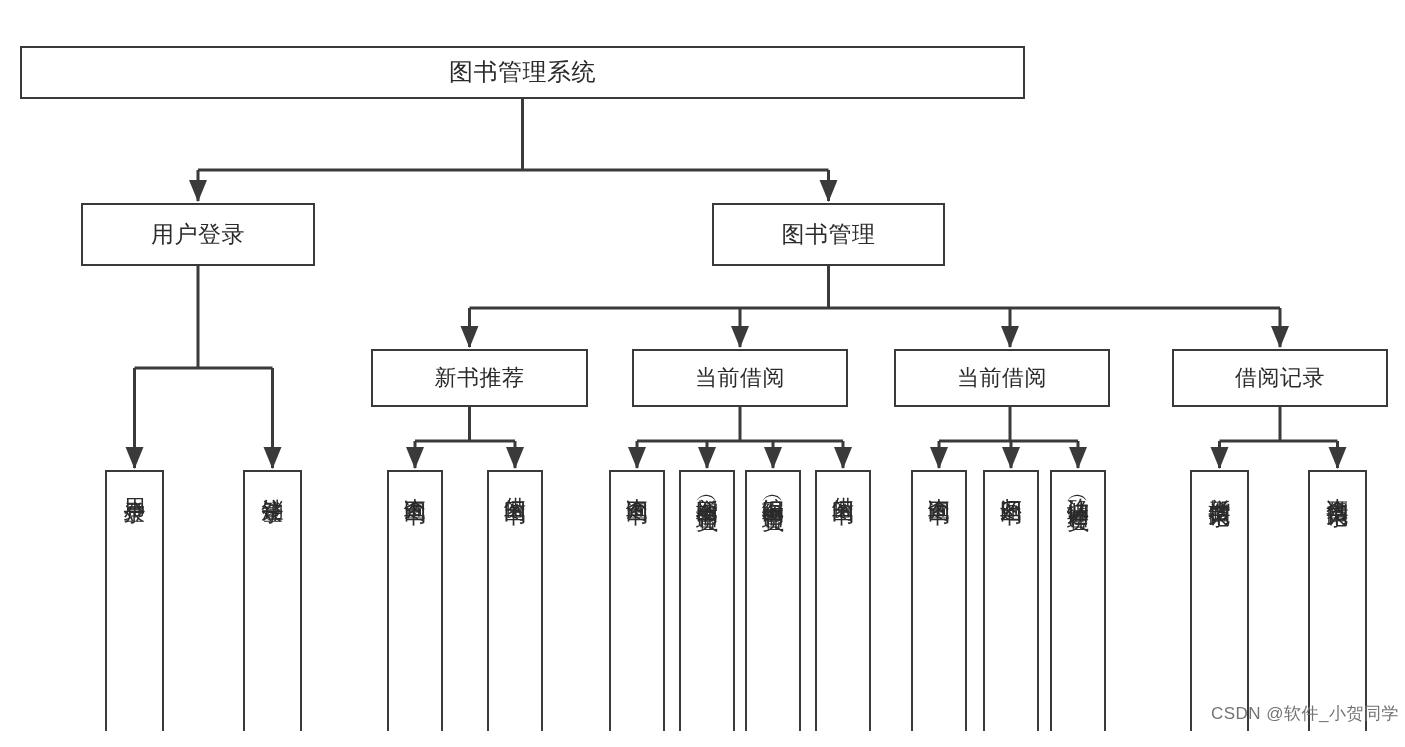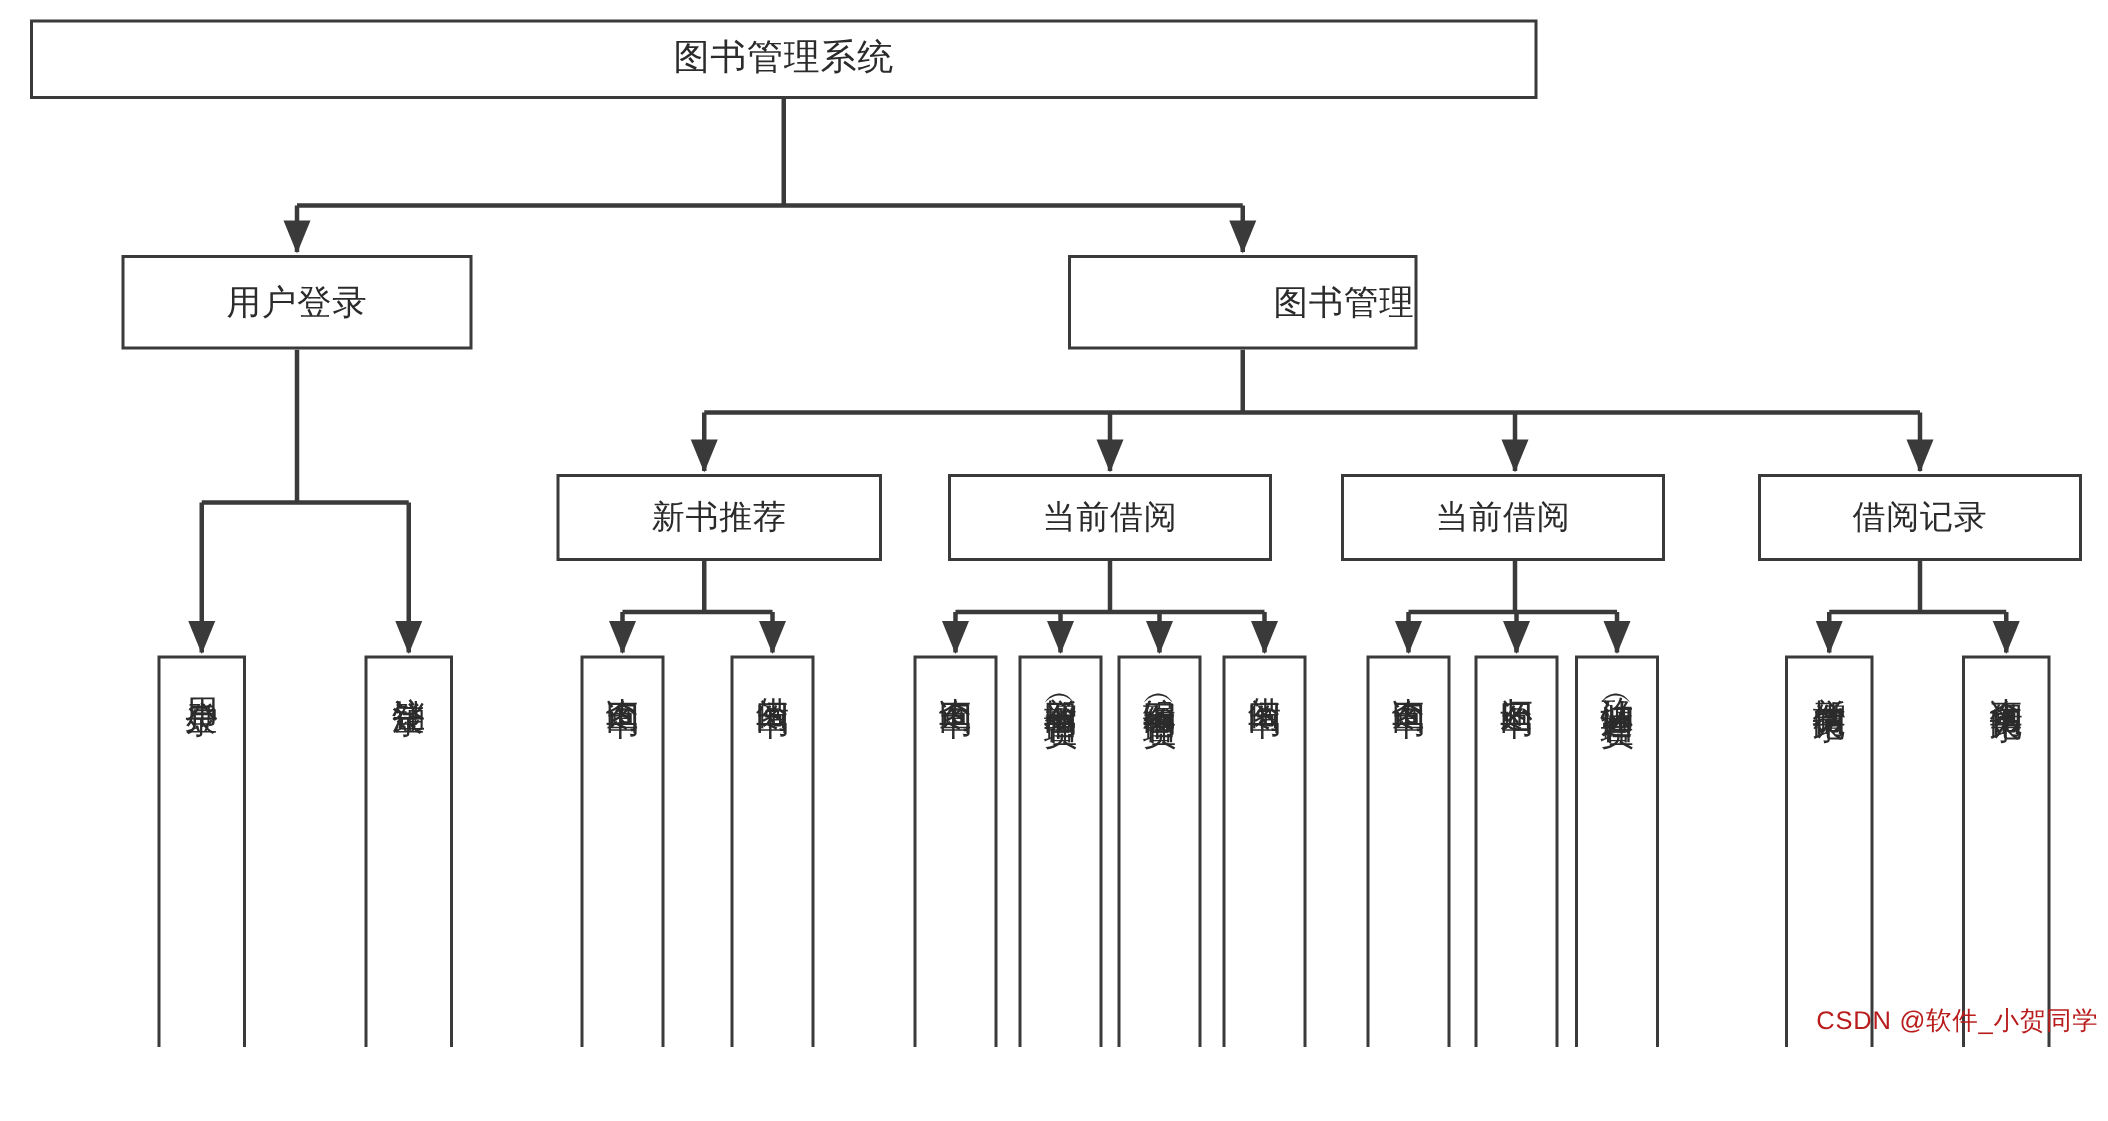--- a/index.html
+++ b/index.html
@@ -11,20 +11,21 @@
   body {
     font-family: "Liberation Sans", "DejaVu Sans", sans-serif;
     color: #1a1a1a;
   }
   #canvas {
     position: relative;
     width: 1405px;
     height: 698px;
     background: #ffffff;
     overflow: hidden;
+    margin-top: 33px;
   }
   #edges {
     position: absolute;
     left: 0;
     top: 0;
     width: 1405px;
     height: 747px;
     pointer-events: none;
   }
   .node {
@@ -58,21 +59,21 @@
     font-size: 22px;
     letter-spacing: 2px;
     line-height: 1;
     max-height: 280px;
   }
   .watermark {
     position: absolute;
     right: 6px;
     bottom: 6px;
     font-size: 17px;
-    color: #b91c1c;
+    color: #737373;
     letter-spacing: 0.5px;
     z-index: 5;
     white-space: nowrap;
     text-align: center;
   }
 </style>
 </head>
 <body>
 
 <div id="canvas">
@@ -130,21 +131,21 @@
       <line x1="1337.5" y1="408" x2="1337.5" y2="435" stroke="#3a3a3a" stroke-width="3"></line>
       <path d="M1328.5,414 L1346.5,414 L1337.5,436 Z" fill="#3a3a3a"></path>
     </svg>
   <div id="nodes">
       <div class="node lvl-root" style="left: 20px; top: 13px; width: 1005px; height: 53px;">
         <span class="node-label">图书管理系统</span>
       </div>
       <div class="node lvl-1" style="left: 81px; top: 170px; width: 234px; height: 63px;">
         <span class="node-label">用户登录</span>
       </div>
-      <div class="node lvl-1" style="left: 712px; top: 170px; width: 233px; height: 63px; justify-content: flex-end;">
+      <div class="node lvl-1" style="left: 712px; top: 170px; width: 233px; height: 63px;">
         <span class="node-label">图书管理</span>
       </div>
       <div class="node lvl-2" style="left: 371px; top: 316px; width: 217px; height: 58px;">
         <span class="node-label">新书推荐</span>
       </div>
       <div class="node lvl-2" style="left: 632px; top: 316px; width: 216px; height: 58px;">
         <span class="node-label">当前借阅</span>
       </div>
       <div class="node lvl-2" style="left: 894px; top: 316px; width: 216px; height: 58px; text-align: right;">
         <span class="node-label">当前借阅</span>

